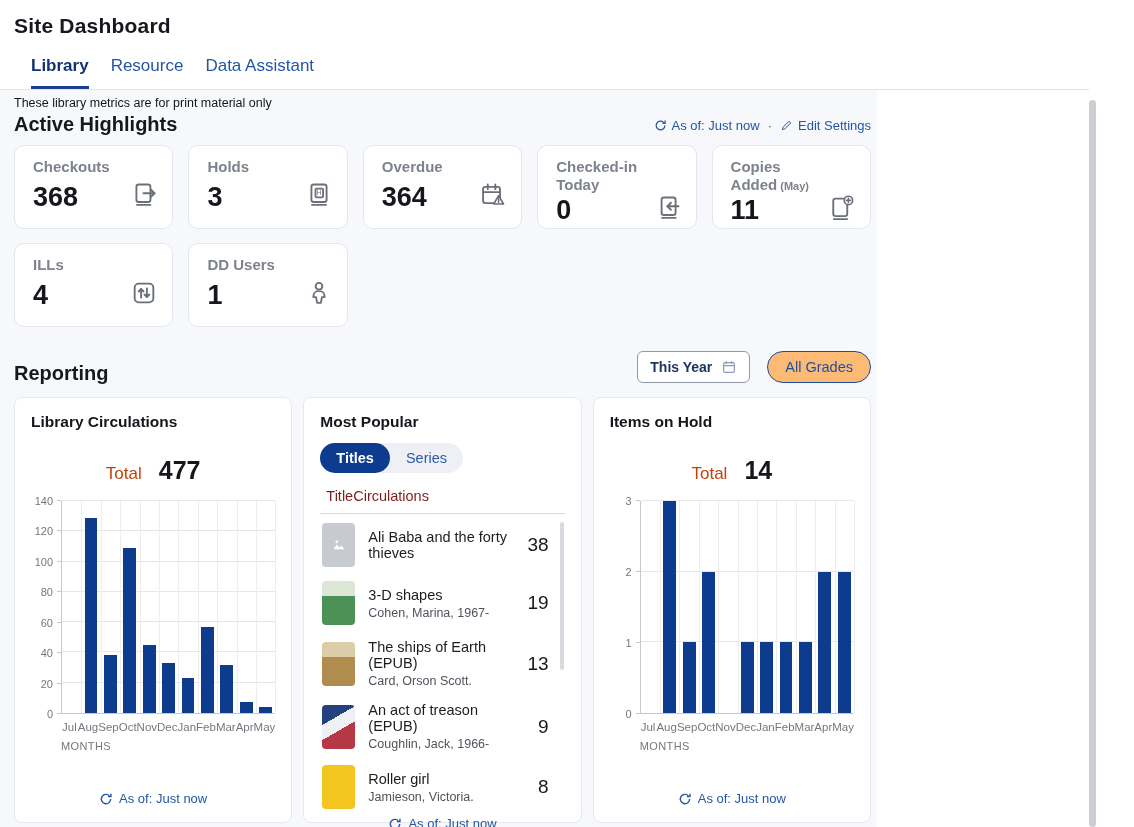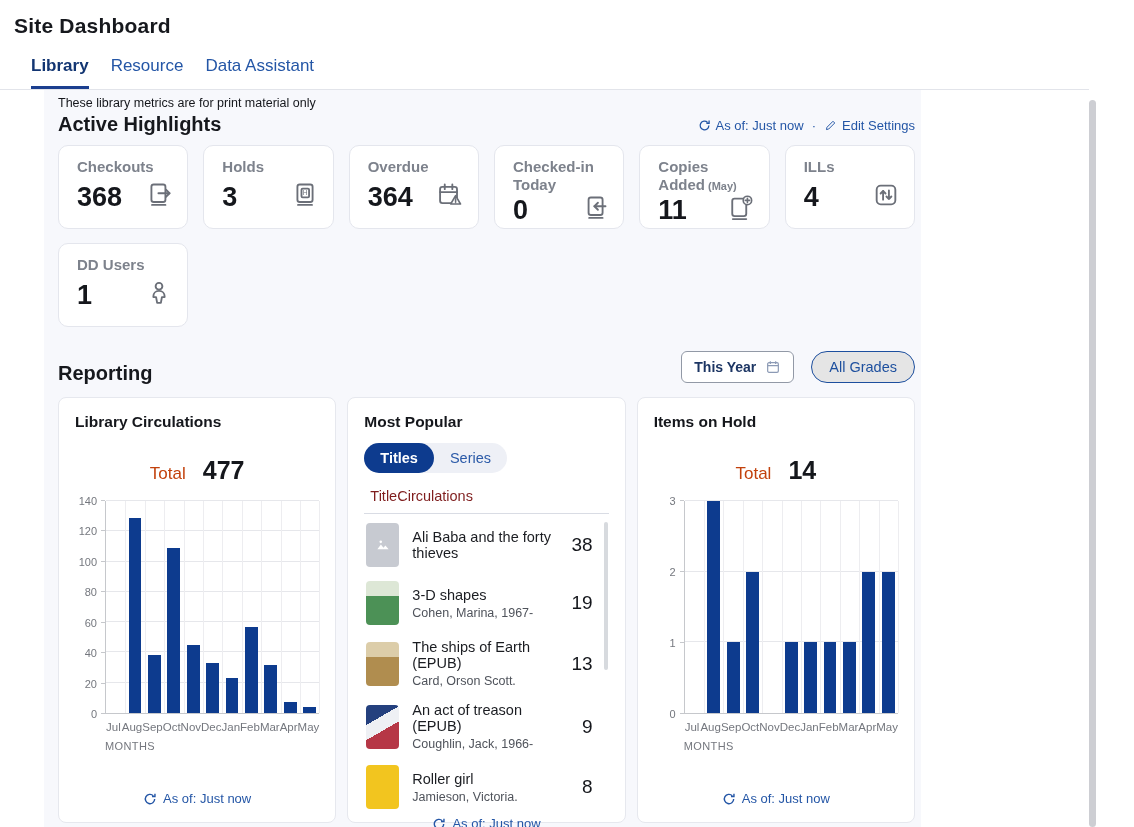--- a/index.html
+++ b/index.html
@@ -8,43 +8,43 @@
   .app { position:relative; width:1134px; height:827px; background:#fff; overflow:hidden; }
 
   
   .header { width:1089px; background:#fff; padding:14px 0 0 14px; border-bottom:1px solid #e2e4ea; }
   .page-title { font-size:21px; font-weight:700; color:#16181d; letter-spacing:.2px; }
   .tabs { display:flex; gap:22px; margin:18px 0 0 17px; }
   .tab { font-size:17px; color:#2456a6; padding-bottom:10px; cursor:pointer; border-bottom:3px solid transparent; }
   .tab.active { color:#123572; font-weight:700; border-bottom-color:#1b3f8f; }
 
   
-  .body-area { width:877px; height:738px; background:#f7f8fc; padding:6px 6px 0 14px; position:relative;margin-left:44px; }
+  .body-area { width:877px; height:738px; background:#f7f8fc; padding:6px 6px 0 14px; position:relative; }
   .metrics-note { font-size:12.5px; color:#14161b; }
   .section-row { display:flex; justify-content:space-between; align-items:flex-end; margin-top:3px; }
   .section-title { font-size:20px; font-weight:700; color:#16181d; }
   .asof-links { display:flex; align-items:center; gap:8px; font-size:13px; color:#2456a6; padding-bottom:3px; }
   .asof-links .sep { color:#2456a6; }
   .link-bit { display:flex; align-items:center; gap:5px; cursor:pointer; }
   svg.ic { display:block; }
 
   
-  .cards { display:grid; grid-template-columns:repeat(6,1fr); gap:14px 15px; margin-top:9px; }
+  .cards { display:grid; grid-template-columns:repeat(5,1fr); gap:14px 15px; margin-top:9px; }
   .card { background:#fff; border:1px solid #e4e6ed; border-radius:10px; height:84px; padding:12px 14px 10px 18px; display:flex; flex-direction:column; }
   .card-label { font-size:15px; font-weight:700; color:#7d828c; }
   .card-sublabel { font-size:11px; font-weight:700; color:#7d828c; margin-left:3px; }
   .card-bottom { display:flex; justify-content:space-between; align-items:center; flex:1; }
   .card-value { font-size:27px; font-weight:600; color:#15171c; }
   .card-icon { color:#6b6f78; }
 
   
   .reporting-row { margin-top:24px; }
   .filters { display:flex; align-items:center; gap:17px; padding-bottom:2px; }
   .btn-year { display:flex; align-items:center; gap:9px; background:#fff; border:1px solid #9299a6; border-radius:6px; padding:7px 12px; font-size:14px; font-weight:700; color:#1c3563; cursor:pointer; }
-  .btn-grades { background:#e5e5e5; border:1.6px solid #1d4f9e; border-radius:17px; padding:7px 17px; font-size:14.5px; color:#1d4f9e; cursor:pointer; }
+  .btn-grades { background:#fdba74; border:1.6px solid #1d4f9e; border-radius:17px; padding:7px 17px; font-size:14.5px; color:#1d4f9e; cursor:pointer; }
 
   
   .panels { display:grid; grid-template-columns:repeat(3,1fr); gap:11px; margin-top:12px; }
   .panel { background:#fff; border:1px solid #e6e8ee; border-radius:8px; height:426px; padding:15px 16px 14px; display:flex; flex-direction:column; }
   .panel-title { font-size:15.5px; font-weight:700; color:#15171c; }
   .total-row { margin-top:25px; text-align:center; }
   .total-label { font-size:17px; color:#c2410c; }
   .total-value { font-size:25px; font-weight:600; color:#15171c; margin-left:17px; }
   .panel-footer { margin-top:auto; display:flex; justify-content:center; align-items:center; gap:6px; color:#2456a6; font-size:13px; padding-bottom:2px; cursor:pointer; }
 

